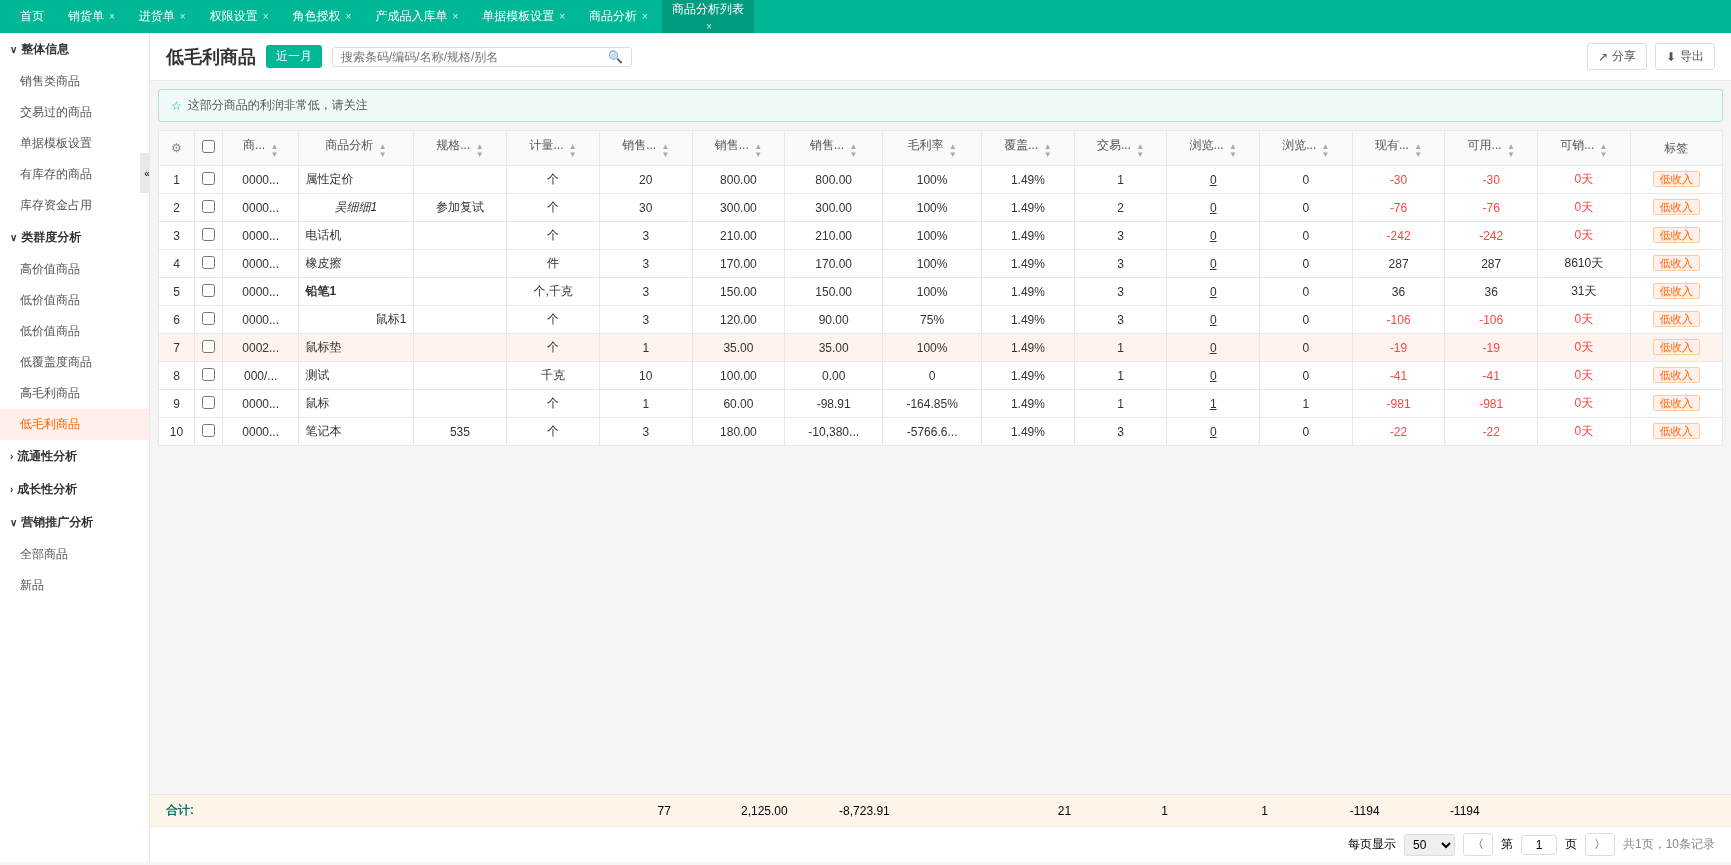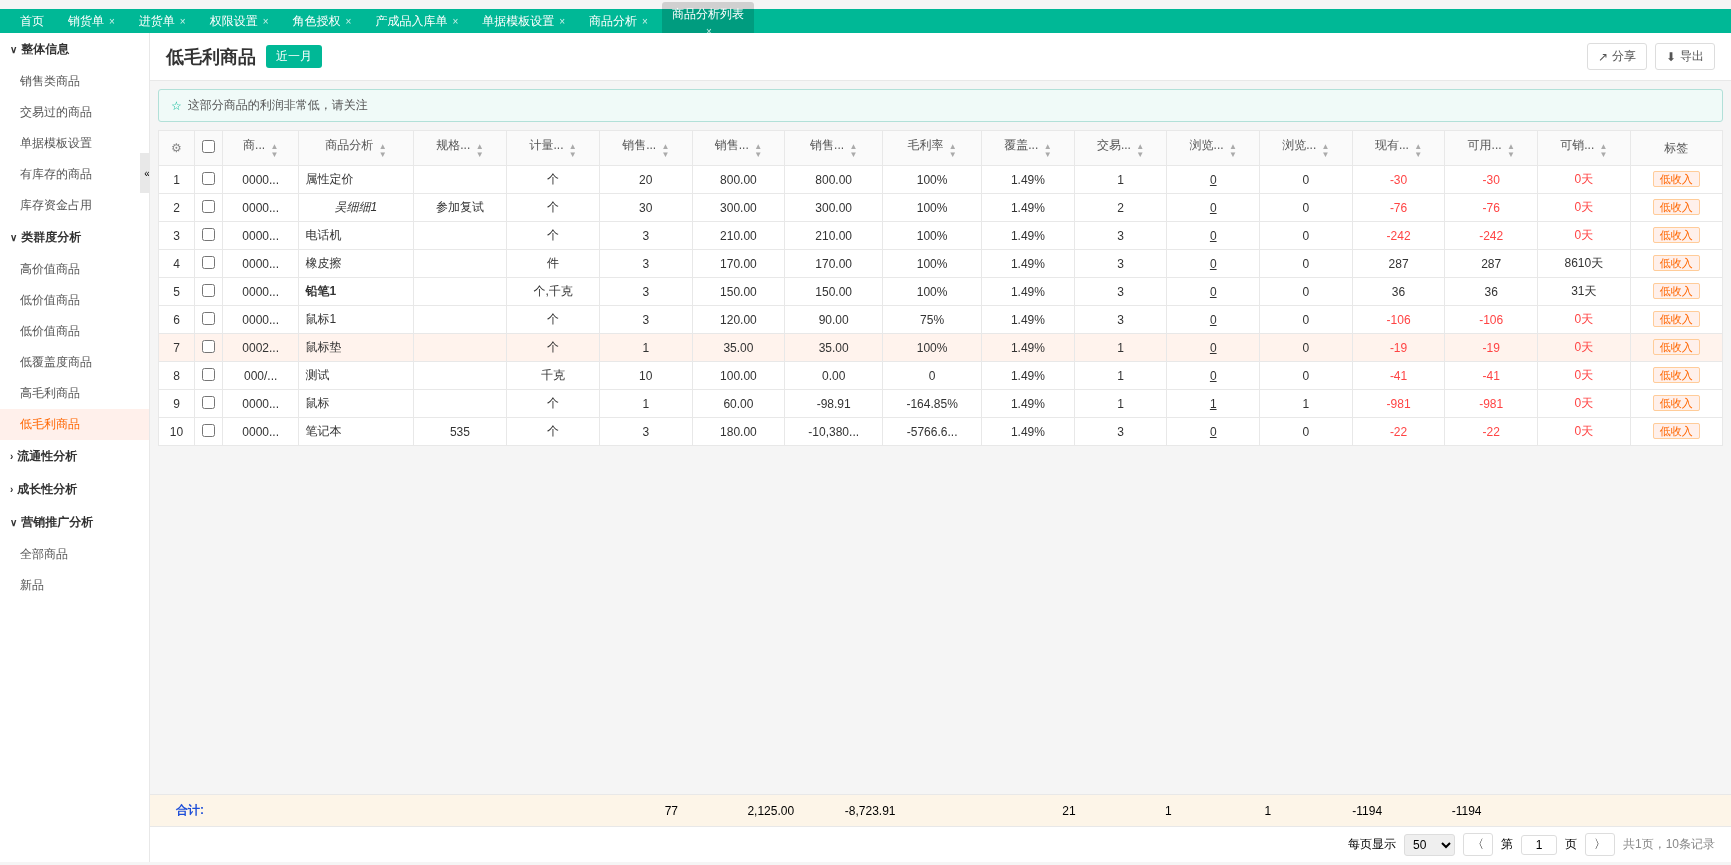--- a/index.html
+++ b/index.html
@@ -1,20 +1,20 @@
 <!DOCTYPE html>
 <html><head>
   <meta charset="utf-8">
   <style>
     * { box-sizing: border-box; margin: 0; padding: 0; font-family: 'Microsoft YaHei', Arial, sans-serif; font-size: 12px; }
     body { background: #f5f5f5; overflow: hidden; width: 1731px; height: 865px; }
 
     
     .top-nav {
-      display: flex; align-items: center; background: #00b896; height: 24px; padding: 0 10px; gap: 4px; margin-top: 9px;
+      display: flex; align-items: center; background: #00b896; height: 33px; padding: 0 10px; gap: 4px;
     }
     .nav-item {
       color: #fff; padding: 4px 10px; cursor: pointer; border-radius: 3px; white-space: nowrap; display: flex; align-items: center; gap: 3px;
     }
     .nav-item.active { background: rgba(0,0,0,0.15); flex-direction: column; }
     .nav-item .close-x { font-size: 10px; margin-left: 2px; opacity: 0.8; }
 
     
     .layout { display: flex; height: calc(865px - 36px); }
 
@@ -77,21 +77,21 @@
     .tag-badge {
       padding: 1px 6px; border-radius: 2px; font-size: 11px;
     }
     .tag-low-income { background: #fff0eb; color: #ff6600; border: 1px solid #ffcc99; }
     .link-underline { text-decoration: underline; color: #333; cursor: pointer; }
 
     
     .table-footer {
       background: #fdf5e8; border-top: 1px solid #e8e8e8; padding: 7px 16px; display: flex; align-items: center;
     }
-    .footer-label { font-weight: bold; color: #1d4ed8; margin-right: 20px; margin-left: 10px; }
+    .footer-label { font-weight: bold; color: #0f766e; margin-right: 20px; }
     .footer-cells { display: flex; flex: 1; }
     .footer-cell { text-align: center; flex: 1; color: #000000; }
 
     
     .pagination-bar {
       background: #fff; border-top: 1px solid #e8e8e8; padding: 6px 16px; display: flex; align-items: center; justify-content: flex-end; gap: 8px;
     }
     .page-size-select { border: 1px solid #ddd; padding: 2px 4px; border-radius: 3px; }
     .page-btn { border: 1px solid #ddd; background: #fff; padding: 2px 8px; cursor: pointer; border-radius: 3px; }
     .page-btn:disabled { color: #ccc; cursor: not-allowed; }
@@ -184,20 +184,24 @@
     <div class="sidebar-collapse-btn">
       <span style="font-size:10px;">«</span>
     </div>
   </aside>
 
   <div class="main-content">
 
     <div class="content-header">
       <span class="page-title">低毛利商品</span>
       <button class="time-filter-btn">近一月</button>
+      <div class="search-box">
+        <input type="text" placeholder="搜索条码/编码/名称/规格/别名" style="">
+        <span class="search-icon">🔍</span>
+      </div>
       <div class="header-actions">
         <button class="action-btn">
           <span>↗</span>
           <span>分享</span>
         </button>
         <button class="action-btn">
           <span>⬇</span>
           <span>导出</span>
         </button>
       </div>
@@ -426,21 +430,21 @@
     <td>0</td>
     <td style="color:#333">36</td>
     <td style="color:#333">36</td>
     <td style="color:#333">31天</td>
     <td><span class="tag-badge tag-low-income">低收入</span></td>
   </tr>
             <tr>
     <td>6</td>
     <td><input type="checkbox" style=""></td>
     <td>0000...</td>
-    <td style="text-align:left;margin-top:30px;">鼠标1</td>
+    <td style="text-align:right;margin-top:30px;">鼠标1</td>
     <td></td>
     <td>个</td>
     <td>3</td>
     <td>120.00</td>
     <td>90.00</td>
     <td>75%</td>
     <td>1.49%</td>
     <td>3</td>
     <td><span class="link-underline">0</span></td>
     <td>0</td>

